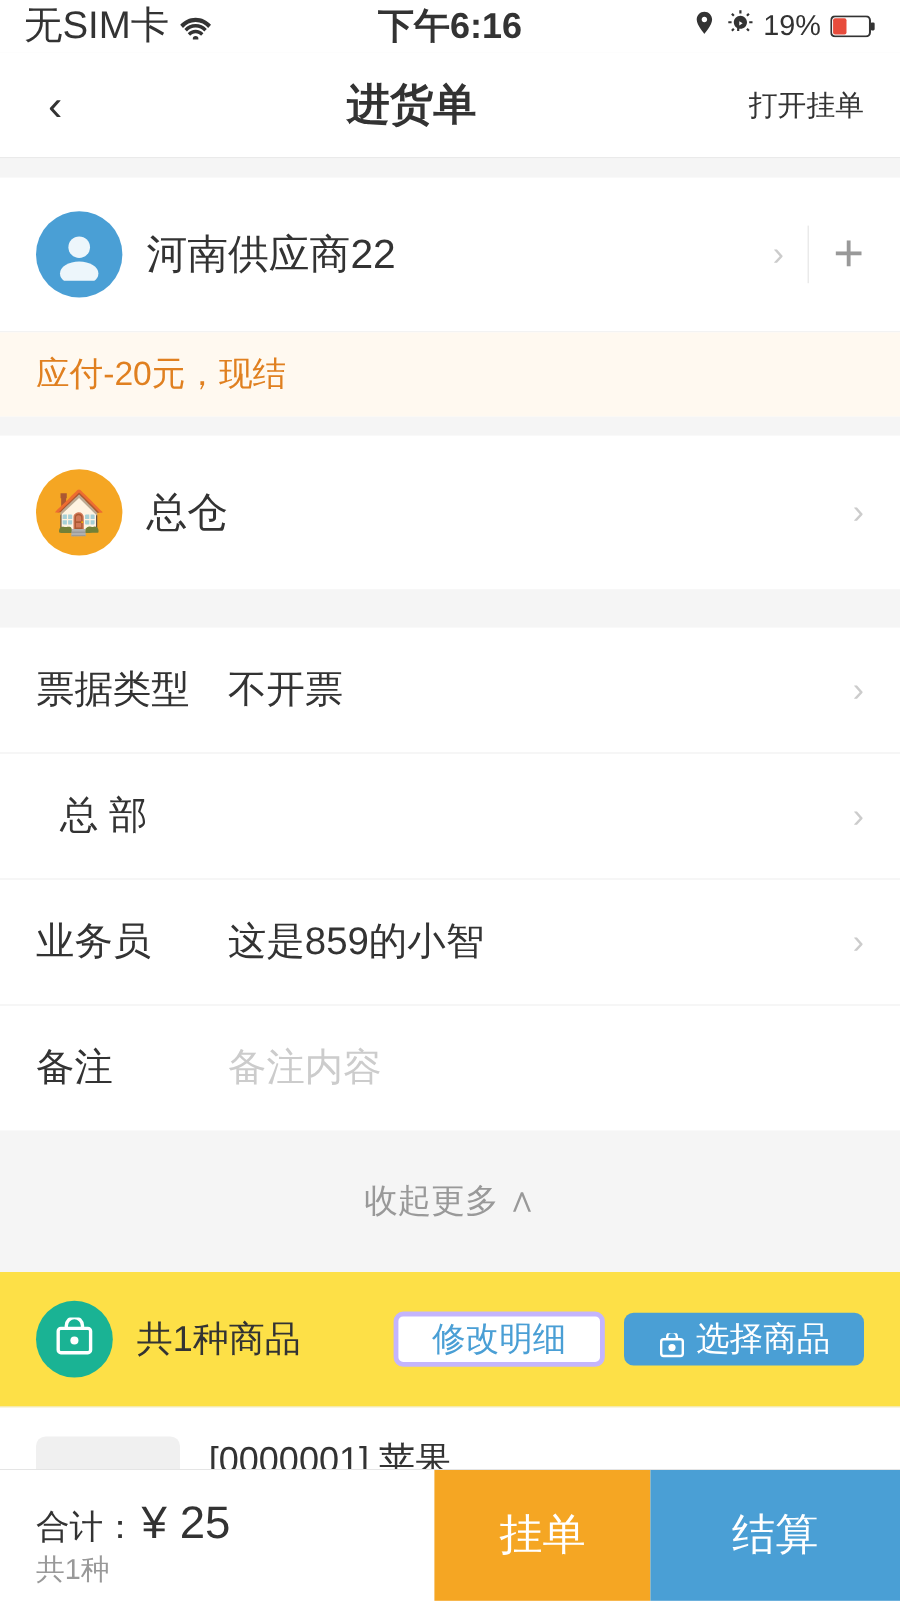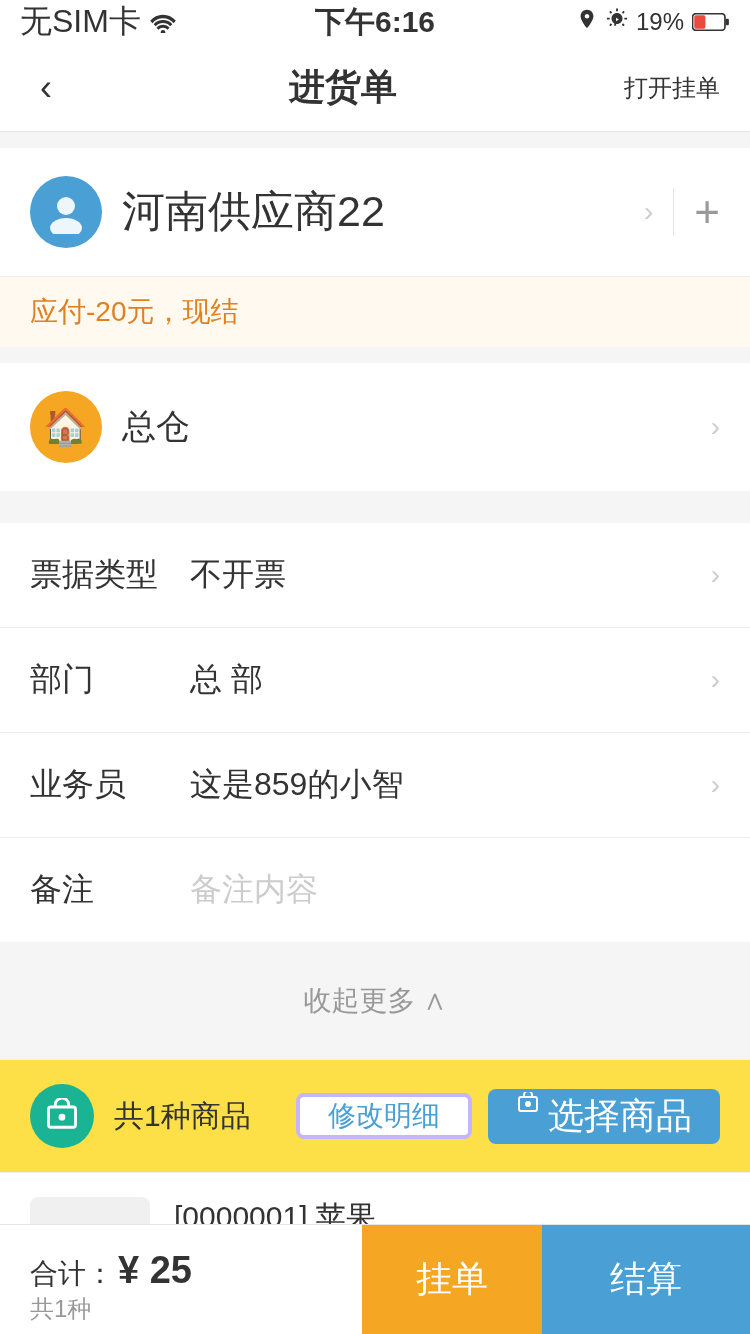--- a/index.html
+++ b/index.html
@@ -90,21 +90,21 @@
       border-radius: 50%;
       background: #4a9fd5;
       display: flex;
       align-items: center;
       justify-content: center;
       margin-right: 20px;
       flex-shrink: 0;
     }
     .supplier-name {
       flex: 1;
-      font-size: 43px;
+      font-size: 34px;
       color: #333;
     }
     .chevron-icon {
       color: #ccc;
       font-size: 28px;
       margin-right: 20px;
     }
     .add-icon {
       font-size: 44px;
       color: #999;
@@ -228,23 +228,23 @@
       font-size: 28px;
       margin-right: 16px;
       cursor: pointer;
     }
     .btn-primary {
       background: #4a9fd5;
       color: #fff;
       border: none;
       padding: 3px 28px;
       border-radius: 8px;
-      font-size: 36px;
-      display: flex;
-      align-items: flex-start;
+      font-size: 28px;
+      display: flex;
+      align-items: flex-end;
       gap: 8px;
       cursor: pointer;
     }
 
     
     .product-item {
       background: #fff;
       padding: 24px 30px;
       display: flex;
       align-items: flex-start;
@@ -297,21 +297,21 @@
     }
     .footer-total {
       flex: 1;
       display: flex;
       flex-direction: column;
       justify-content: center;
       padding: 0 30px;
     }
     .footer-total-amount {
       font-size: 38px;
-      font-weight: 700;
+      font-weight: 400;
       color: #333;
     }
     .footer-total-sub {
       font-size: 24px;
       color: #999;
     }
     .footer-btn-suspend {
       width: 180px;
       background: #f5a623;
       color: #fff;
@@ -406,21 +406,20 @@
 
 <div class="form-section">
 
   <div class="form-row">
     <span class="form-label">票据类型</span>
     <span class="form-value">不开票</span>
     <span class="form-chevron">›</span>
   </div>
 
   <div class="form-row">
-    <span class="form-label">部门</span>
     <span class="form-value">总 部</span>
     <span class="form-chevron">›</span>
   </div>
 
   <div class="form-row">
     <span class="form-label">业务员</span>
     <span class="form-value">这是859的小智</span>
     <span class="form-chevron">›</span>
   </div>
 

